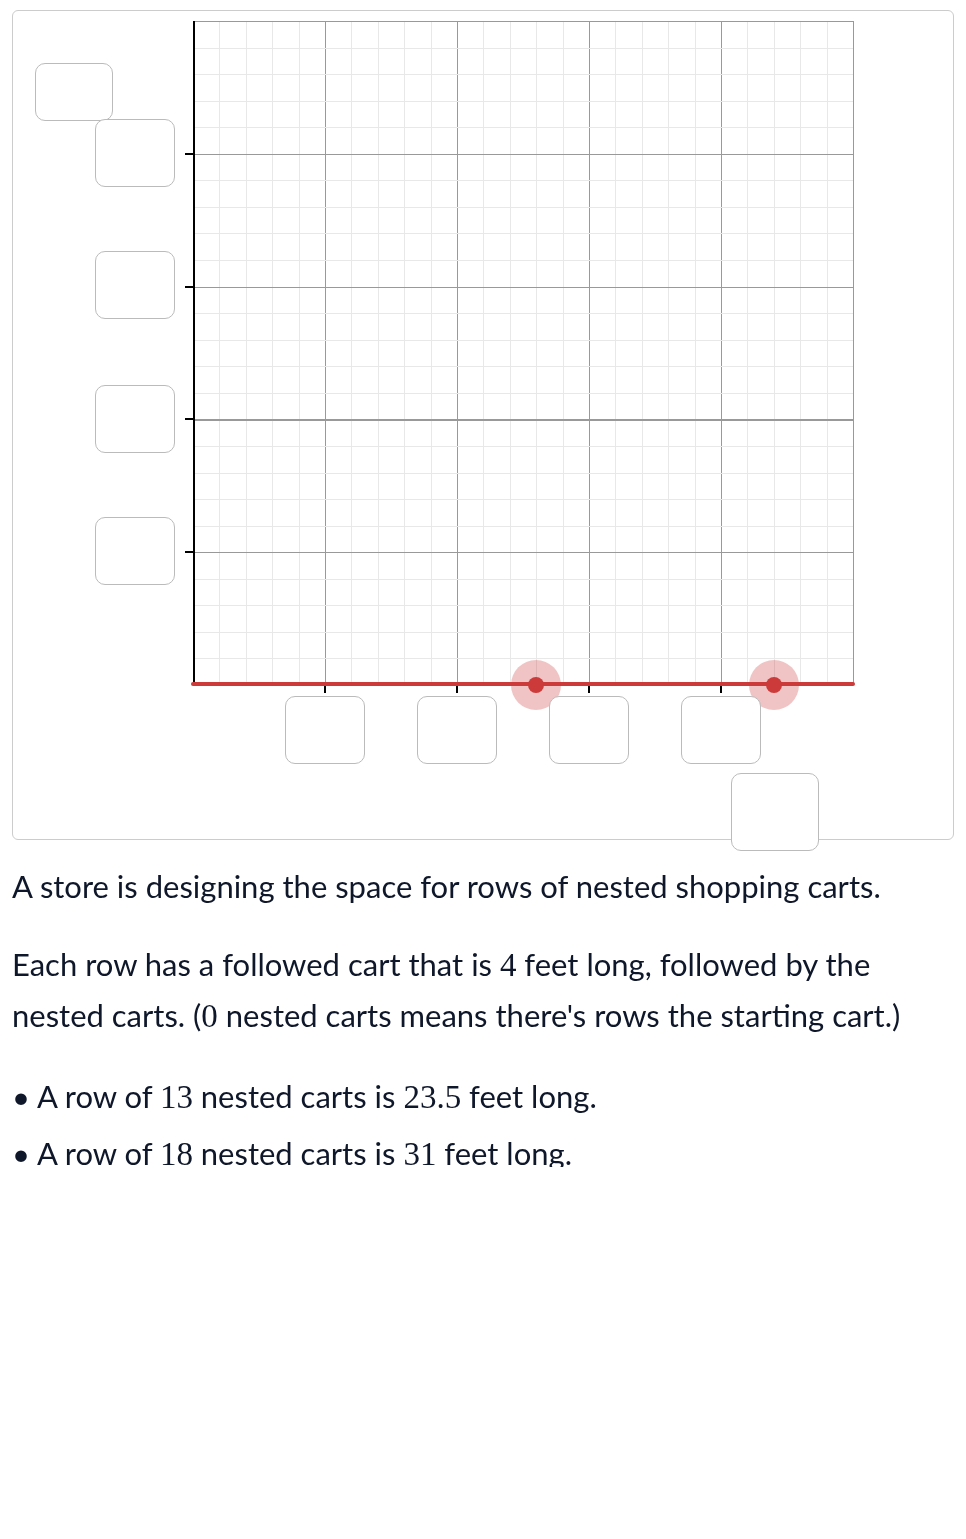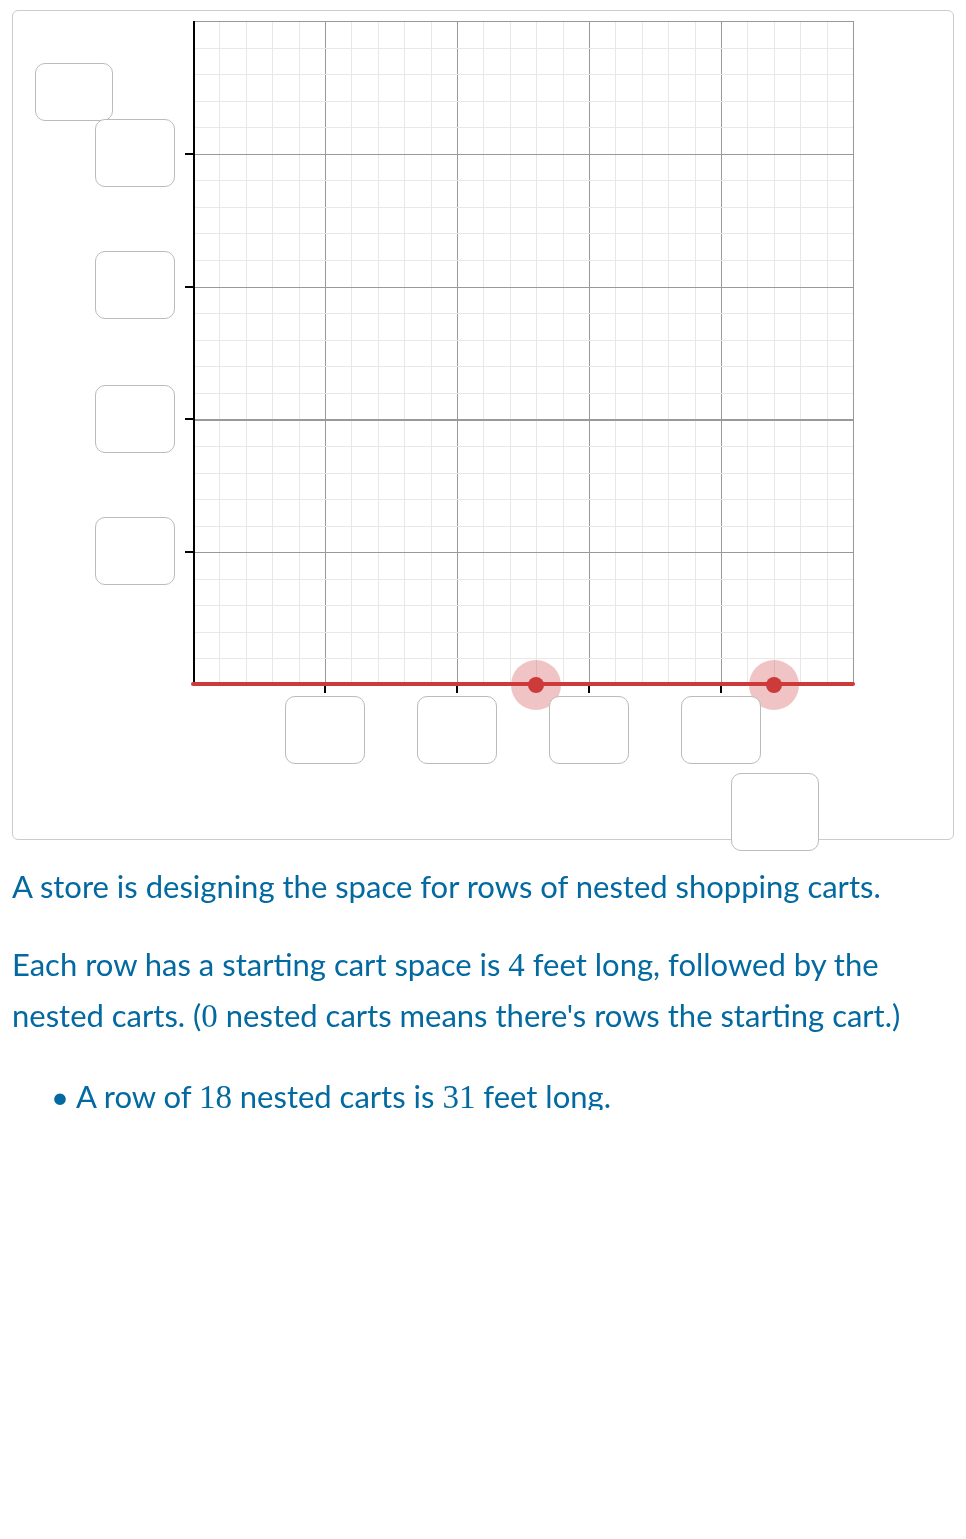--- a/index.html
+++ b/index.html
@@ -76,21 +76,21 @@
       height: 68px;
     }
     .x-label-box {
       width: 80px;
       height: 68px;
     }
     .text-content {
       padding: 12px 12px 30px 12px;
       font-size: 31px;
       line-height: 1.55;
-      color: #0369a1;
+      color: #0f172a;
       font-family: "Lato", -apple-system, BlinkMacSystemFont, "Segoe UI", Roboto, sans-serif;
     }
     .text-content p {
       margin-bottom: 30px;
     }
     .text-content .math {
       font-family: "Times New Roman", Times, serif;
       font-size: 33px;
     }
     .bullet-item {
@@ -182,21 +182,24 @@
   <div class="input-box x-label-box" style="left:404px; top:685px;"></div>
   <div class="input-box x-label-box" style="left:536px; top:685px;"></div>
   <div class="input-box x-label-box" style="left:668px; top:685px;"></div>
   <div class="input-box x-label-box" style="left:718px; top:762px; width:88px; height:78px;"></div>
 </div>
 
 <div class="text-content">
   <p>A store is designing the space for rows of nested shopping carts.</p>
 
   <p>
-    <span>Each row has a starting cart space is </span><span class="math">4</span><span> feet long, followed by the nested carts. (</span><span class="math">0</span><span> nested carts means there's rows the starting cart.)</span>
+    <span>Each row has a followed cart that is </span><span class="math">4</span><span> feet long, followed by the nested carts. (</span><span class="math">0</span><span> nested carts means there's rows the starting cart.)</span>
   </p>
 
   <div>
-    <div class="bullet-item" style="overflow:hidden; height:38px;margin-left:39px;">
+    <div class="bullet-item">
+      • <span>A row of </span><span class="math">13</span><span> nested carts is </span><span class="math">23.5</span><span> feet long.</span>
+    </div>
+    <div class="bullet-item" style="overflow:hidden; height:38px;">
       • <span>A row of </span><span class="math">18</span><span> nested carts is </span><span class="math">31</span><span> feet long.</span>
     </div>
   </div>
 </div>
 
 </body></html>

